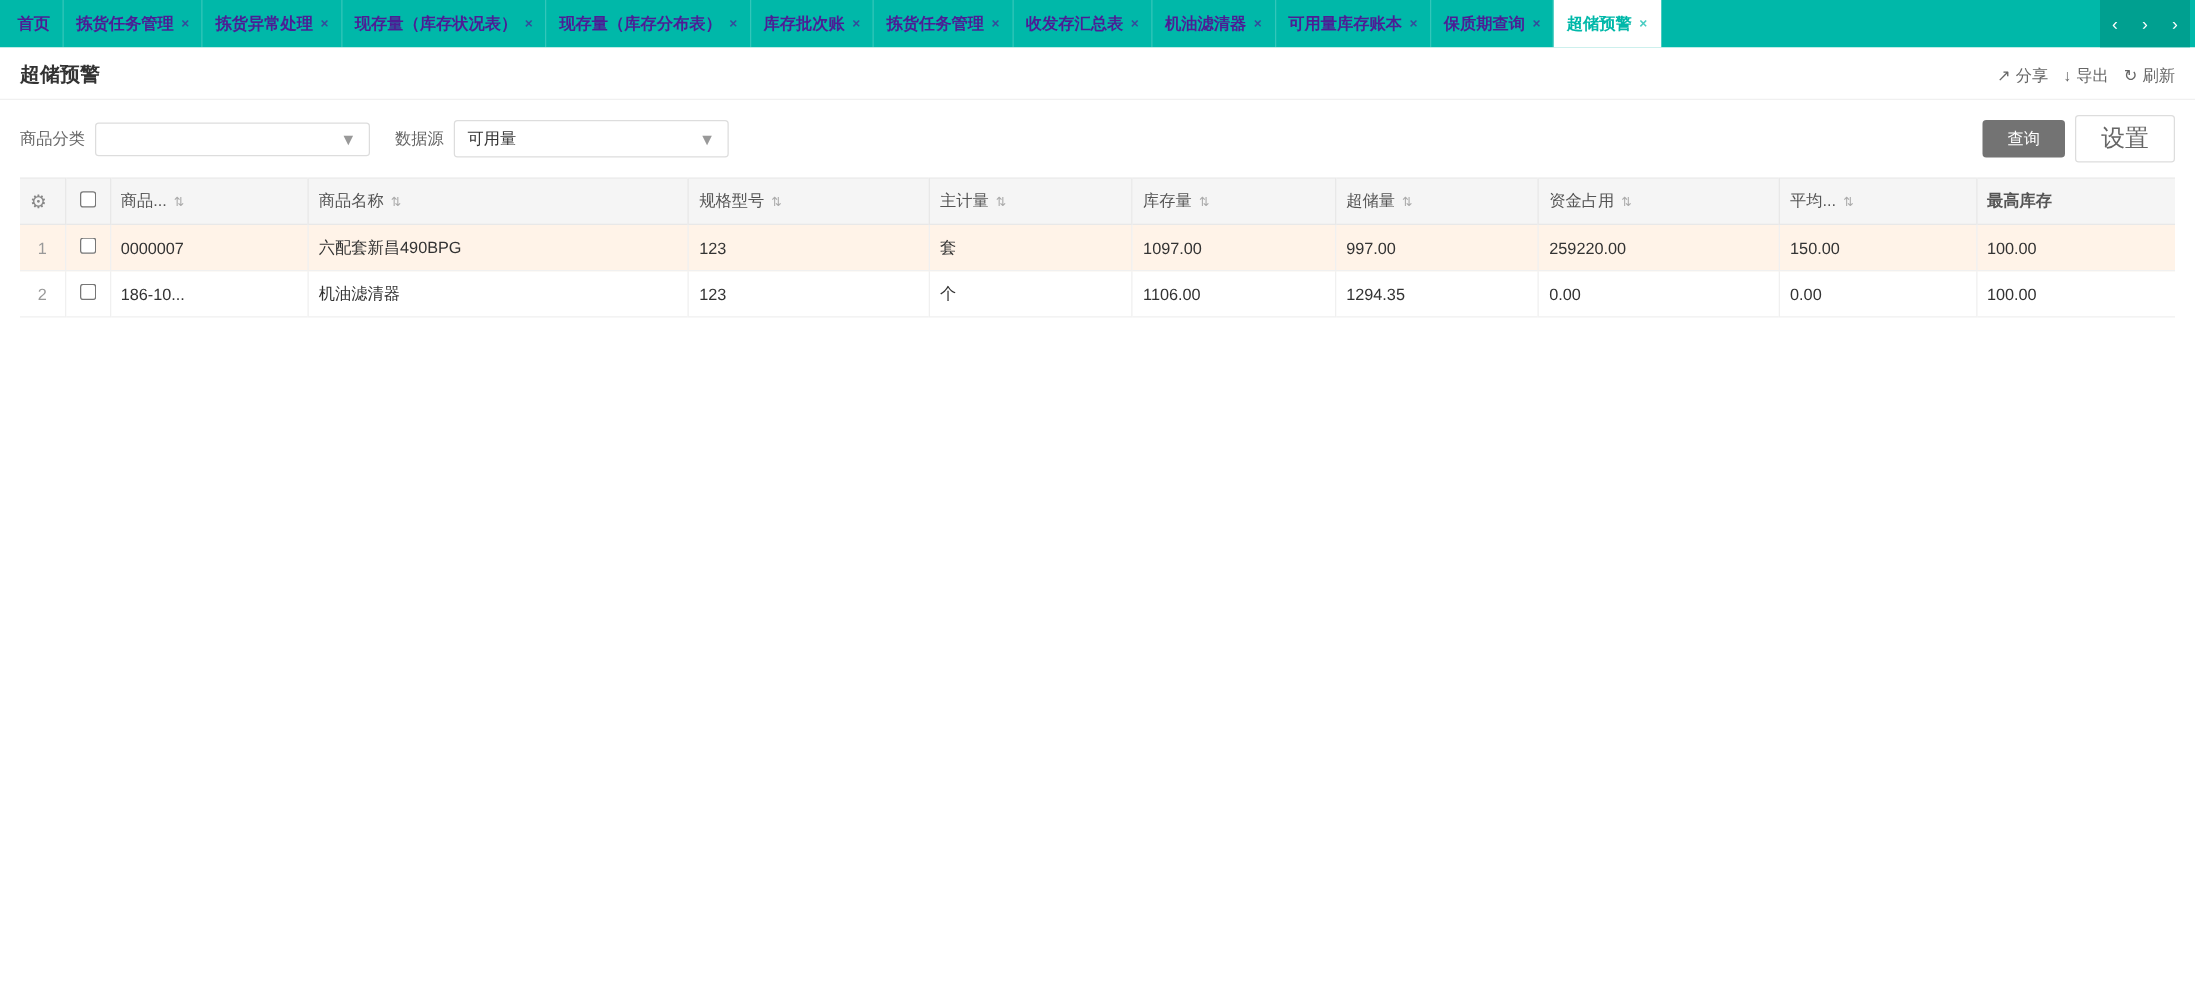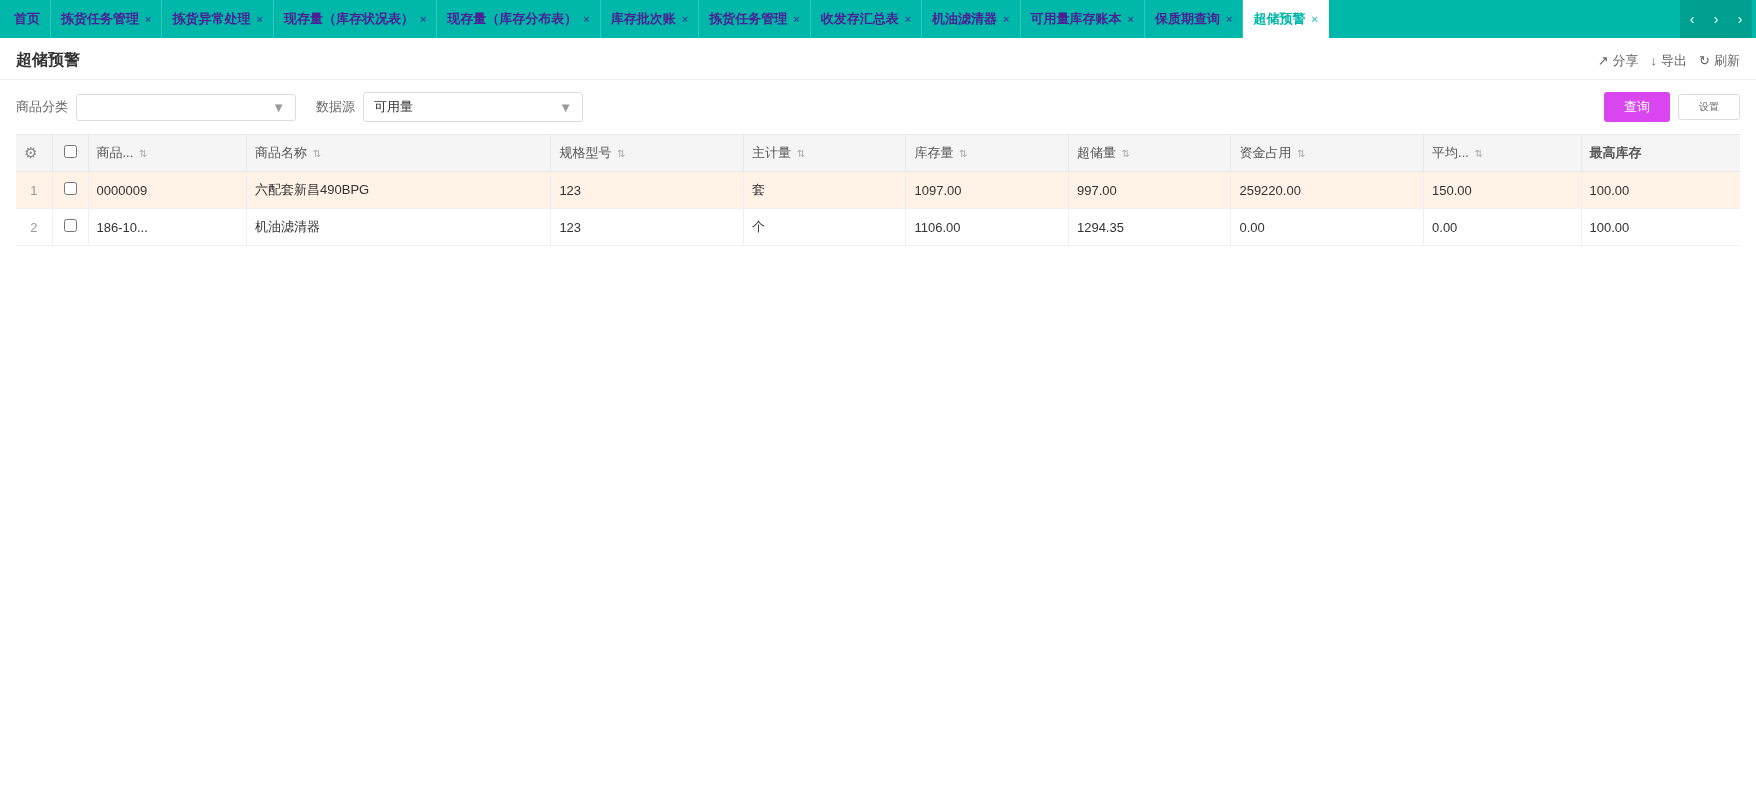--- a/index.html
+++ b/index.html
@@ -119,37 +119,37 @@
     }
     .filter-select .arrow { color: #999; margin-left: 8px; }
 
     .filter-buttons {
       margin-left: auto;
       display: flex;
       gap: 8px;
       align-items: center;
     }
     .btn-query {
-      background: #d946ef;
+      background: #737373;
       color: #fff;
       border: none;
       padding: 6px 20px;
       border-radius: 3px;
       cursor: pointer;
       font-size: 13px;
       margin-left: 20px;
     }
     .btn-settings {
       background: #fff;
       color: #666;
       border: 1px solid #ddd;
       padding: 5px 20px;
       border-radius: 3px;
       cursor: pointer;
-      font-size: 10px;
+      font-size: 19px;
     }
 
     
     .table-container {
       padding: 0 16px;
     }
     table {
       width: 100%;
       border-collapse: collapse;
       font-size: 13px;
@@ -335,21 +335,21 @@
             <span>最高库存</span>
           </th>
         </tr>
       </thead>
       <tbody id="table-body">
       <tr class="highlighted">
       <td class="row-num">1</td>
       <td class="checkbox-cell">
         <input type="checkbox" style="">
       </td>
-      <td>0000009</td>
+      <td>0000007</td>
       <td>六配套新昌490BPG</td>
       <td>123</td>
       <td>套</td>
       <td>1097.00</td>
       <td>997.00</td>
       <td>259220.00</td>
       <td>150.00</td>
       <td>100.00</td>
     </tr>
           <tr>

